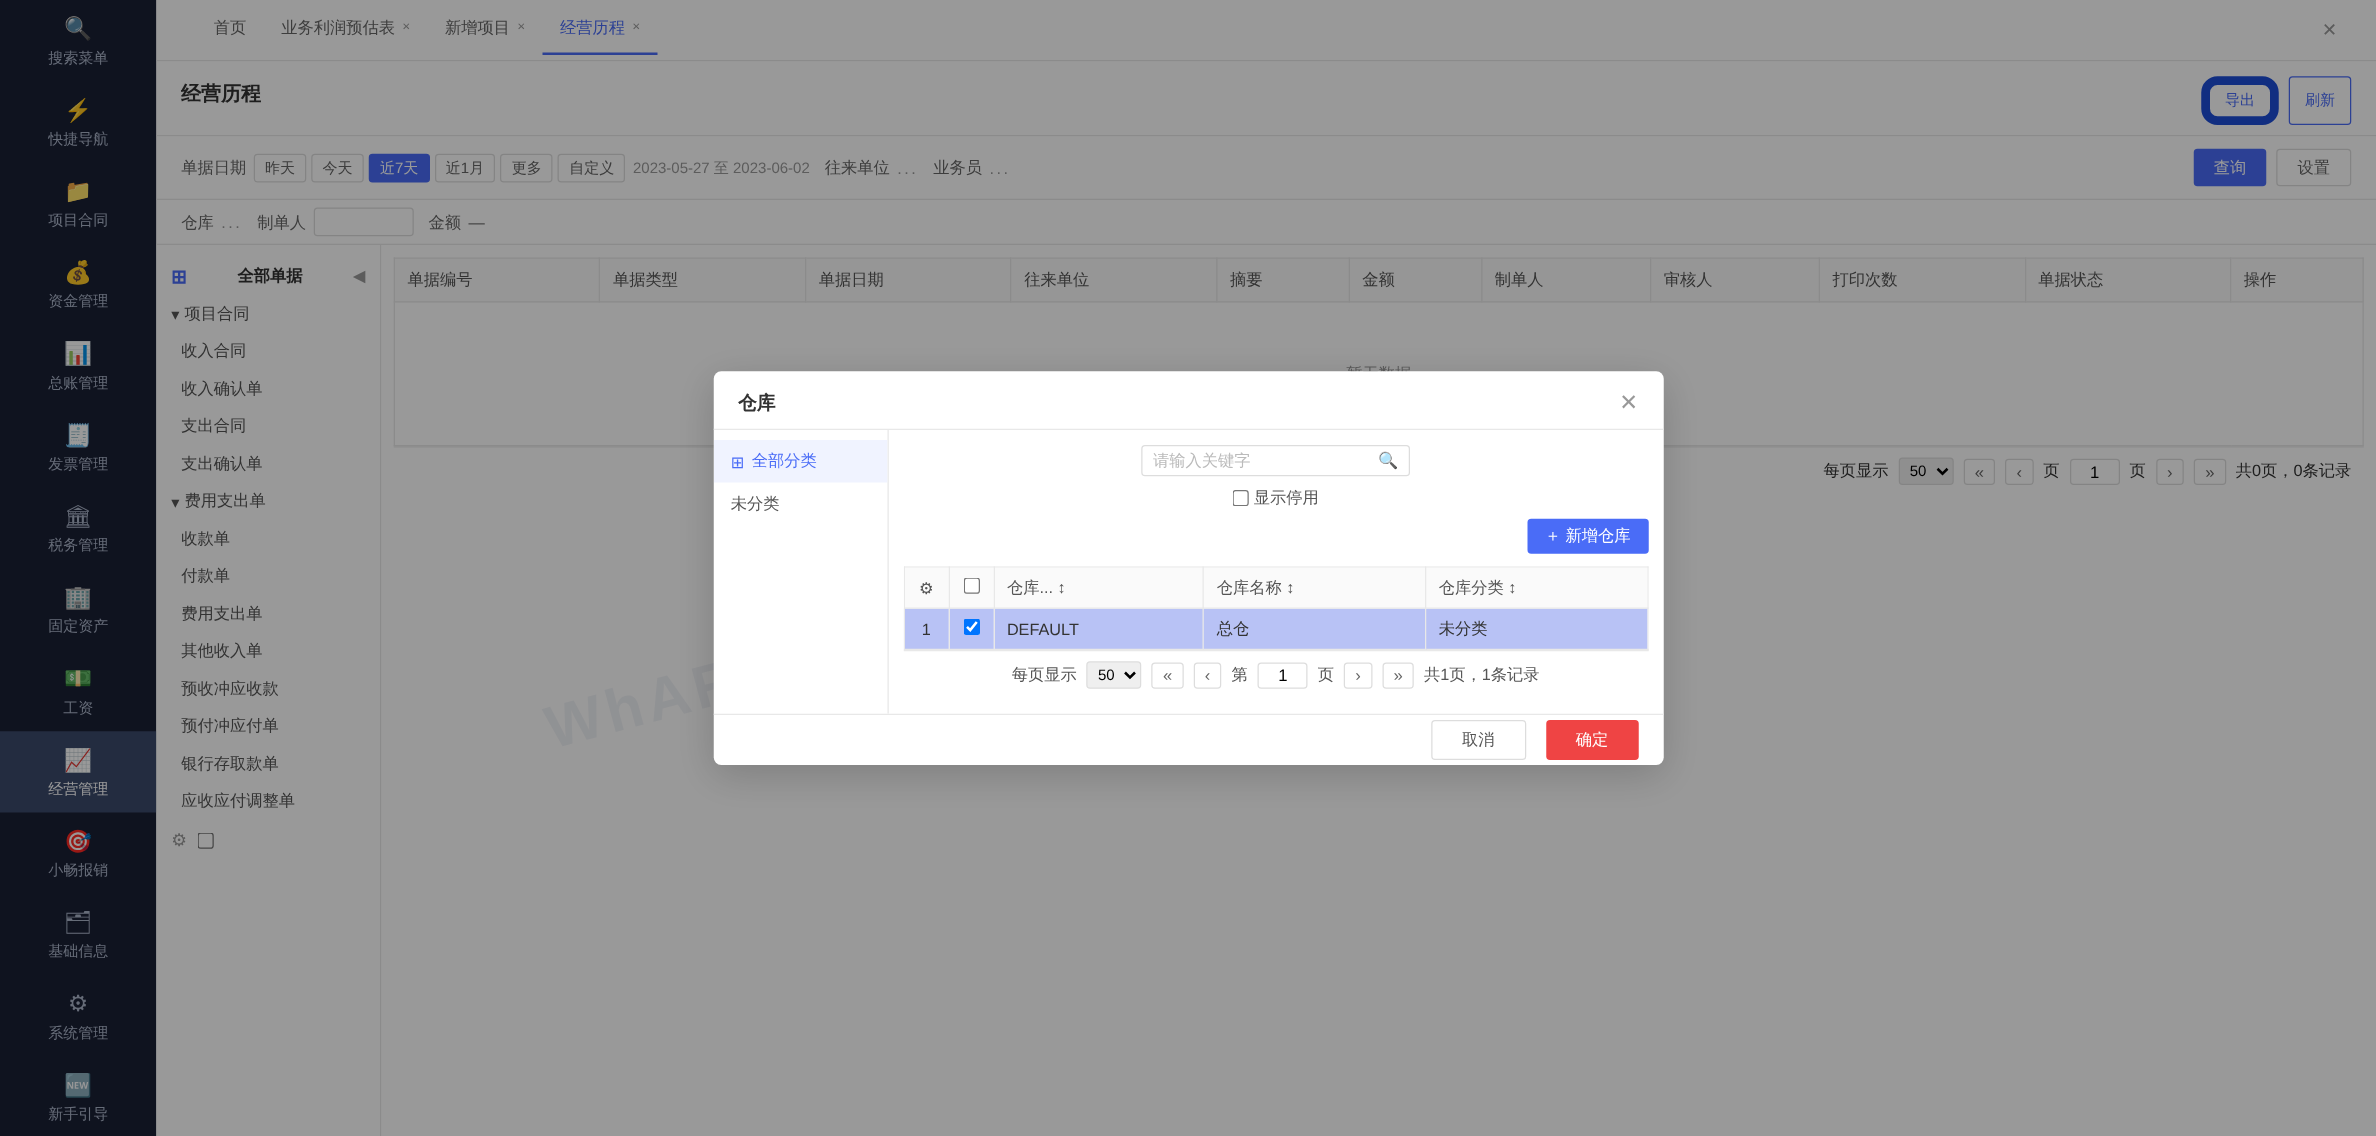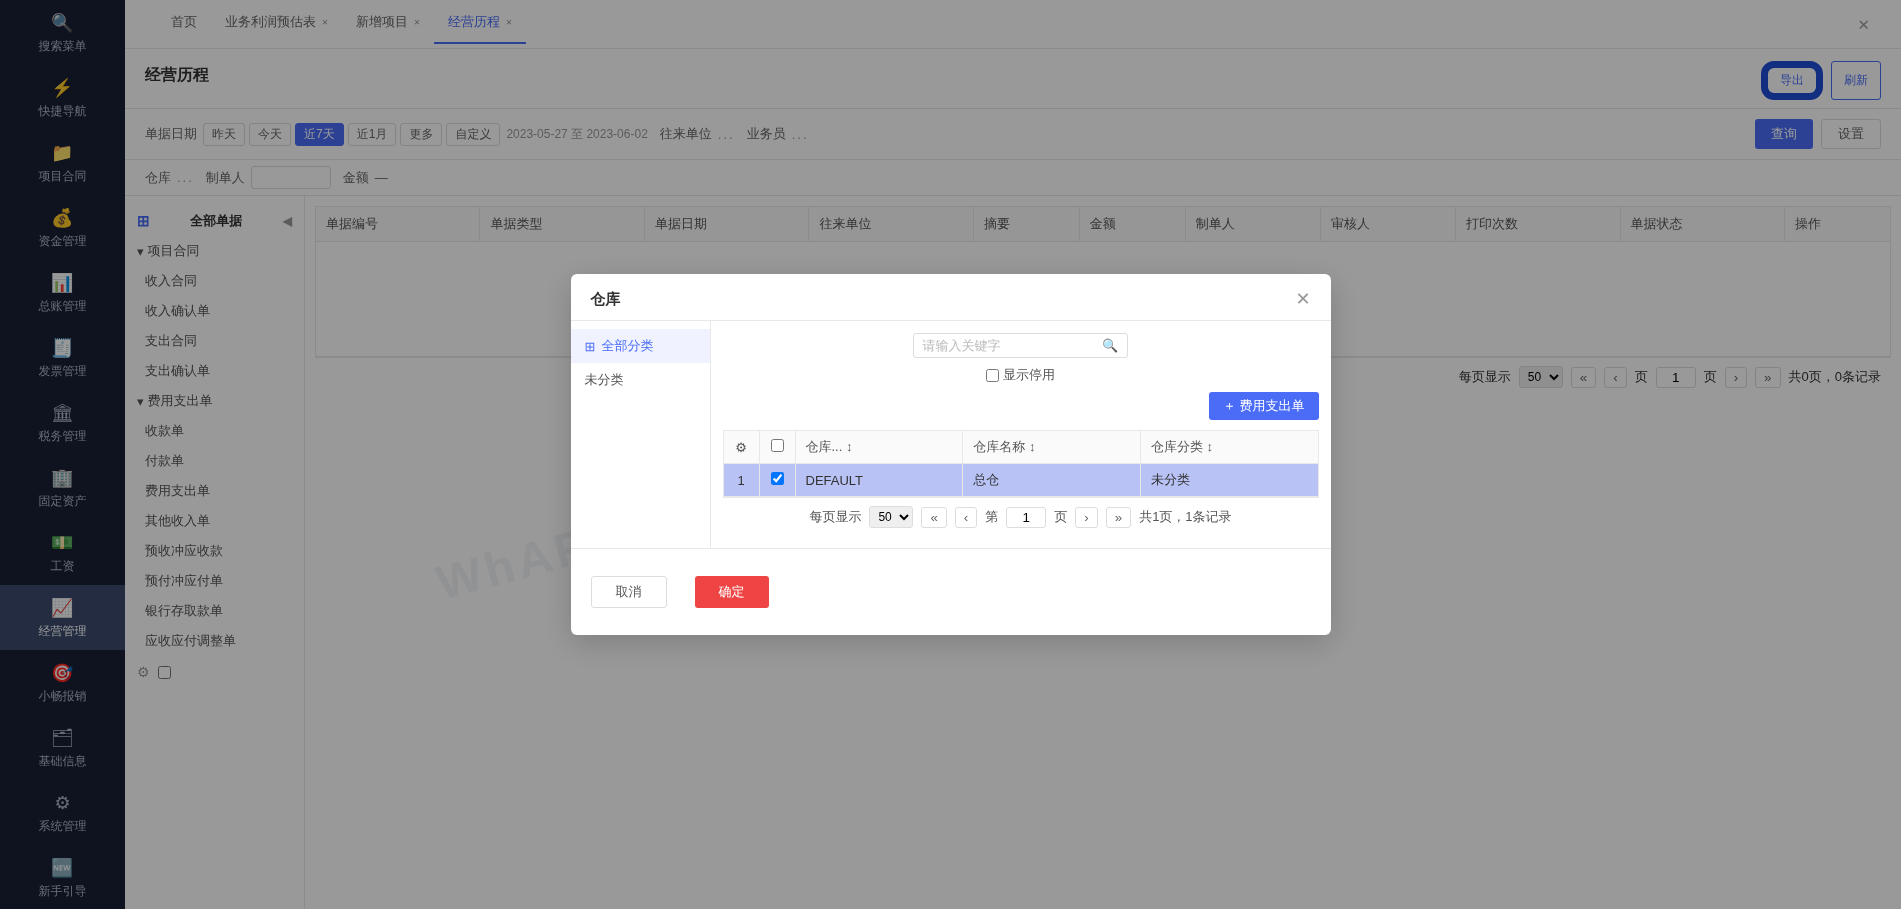--- a/index.html
+++ b/index.html
@@ -82,21 +82,21 @@
     .search-input-wrap { display: flex; align-items: center; border: 1px solid #ddd; border-radius: 3px; padding: 4px 8px; gap: 4px; flex: 1; max-width: 240px; }
     .search-input { border: none; outline: none; font-size: 13px; width: 100%; color: #333; }
     .search-input::placeholder { color: #bbb; }
     .checkbox-label { display: flex; align-items: center; gap: 4px; font-size: 13px; color: #555; cursor: pointer; }
     .btn-add { background: #4a6cf7; color: #fff; border: none; padding: 5px 14px; border-radius: 3px; cursor: pointer; font-size: 13px; margin-left: auto; }
     .modal-table { width: 100%; border-collapse: collapse; font-size: 13px; }
     .modal-table th { background: #fafafa; border: 1px solid #e8e8e8; padding: 7px 10px; text-align: left; font-weight: 500; color: #555; white-space: nowrap; }
     .modal-table td { border: 1px solid #e8e8e8; padding: 7px 10px; color: #333; white-space: nowrap; }
     .modal-table tr.selected td { background: #b8c2f5; }
     .modal-footer-pagination { display: flex; align-items: center; justify-content: center; padding: 8px 0; gap: 8px; font-size: 13px; color: #555; border-top: 1px solid #e8e8e8; }
-    .modal-footer-btns { display: flex; justify-content: flex-start; gap: 28px; padding: 27px 20px; border-top: 1px solid #e8e8e8; }
+    .modal-footer-btns { display: flex; justify-content: flex-end; gap: 16px; padding: 4px 20px; border-top: 1px solid #e8e8e8; }
     .btn-cancel { background: #fff; color: #555; border: 1px solid #ddd; padding: 6px 24px; border-radius: 3px; cursor: pointer; font-size: 13px; }
     .btn-confirm { background: #ef4444; color: #fff; border: none; padding: 6px 24px; border-radius: 3px; cursor: pointer; font-size: 13px; }
     .gear-icon { color: #999; cursor: pointer; font-size: 14px; }
     .page-select { border: 1px solid #ddd; border-radius: 3px; padding: 2px 4px; font-size: 12px; }
 
     
     .watermark { position: absolute; top: 340px; left: 130px; font-size: 48px; font-weight: bold; color: rgba(180,190,210,0.18); transform: rotate(-15deg); pointer-events: none; z-index: 2; letter-spacing: 4px; }
   </style>
 </head>
 <body>
@@ -347,21 +347,21 @@
 
         <div class="modal-toolbar">
           <div class="search-input-wrap">
             <input type="text" class="search-input" placeholder="请输入关键字" style="">
             <span style="color:#999; cursor:pointer;">🔍</span>
           </div>
           <label class="checkbox-label">
             <input type="checkbox" style="">
             <span>显示停用</span>
           </label>
-          <button class="btn-add">＋ 费用支出单</button>
+          <button class="btn-add">＋ 新增仓库</button>
         </div>
 
         <div style="overflow-y: auto; flex: 1;">
           <table class="modal-table">
             <thead>
               <tr>
                 <th style="width:36px; text-align:center;">
                   <span>⚙</span>
                 </th>
                 <th style="width:36px; text-align:center;">

